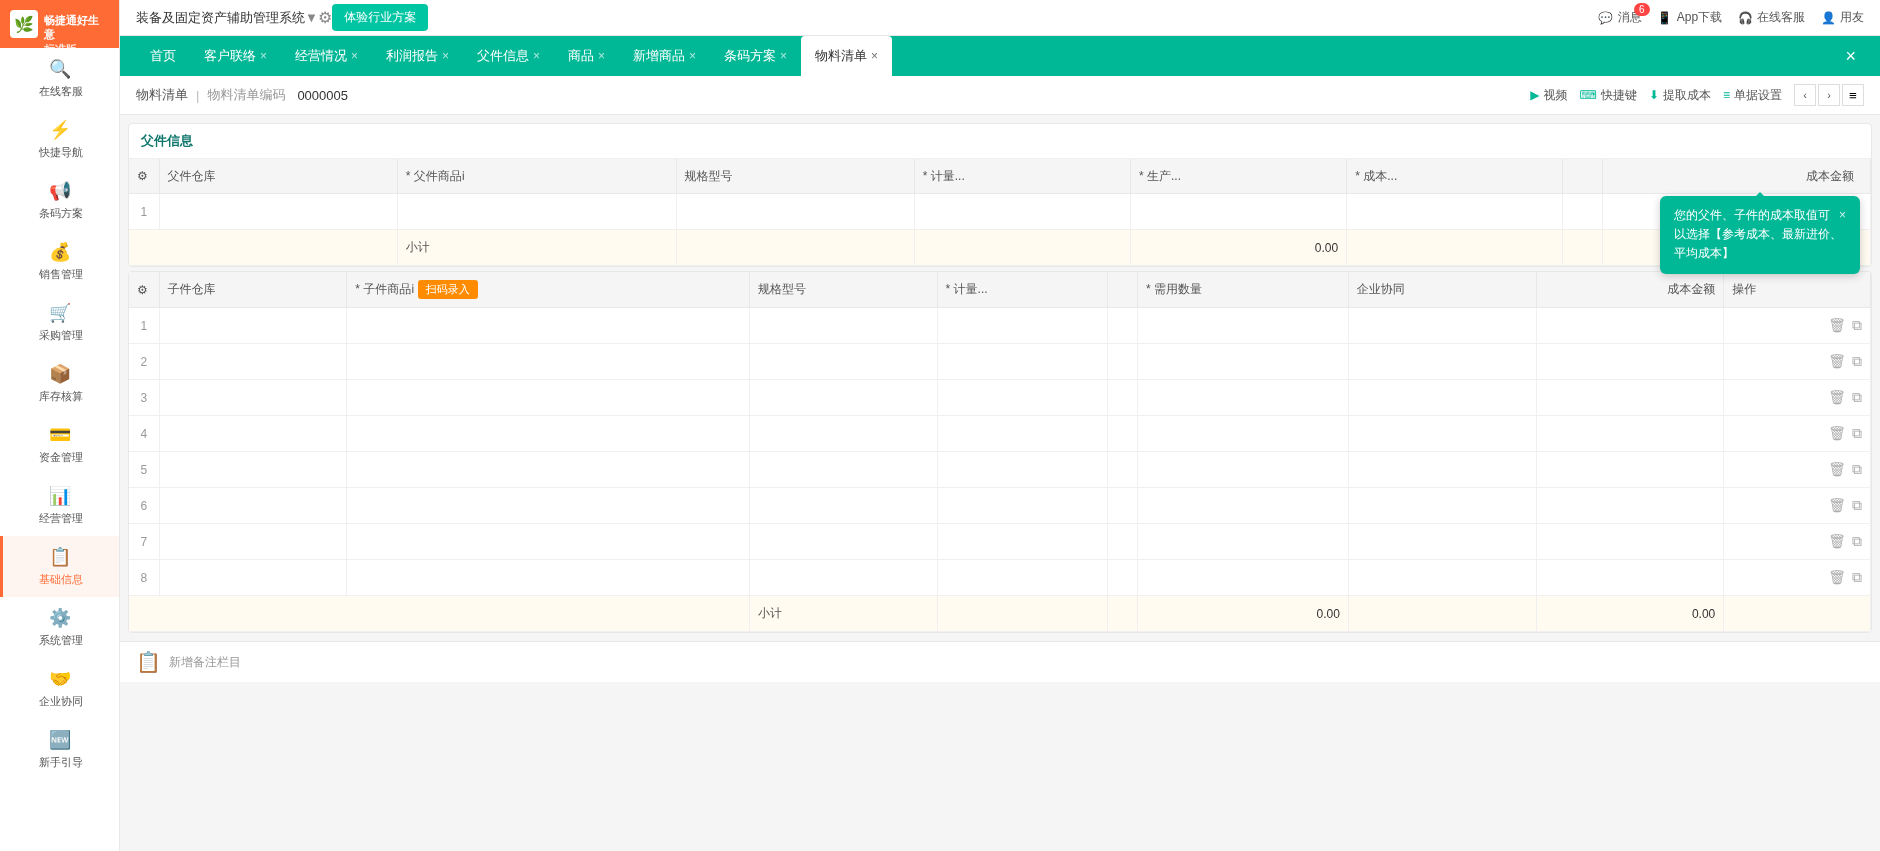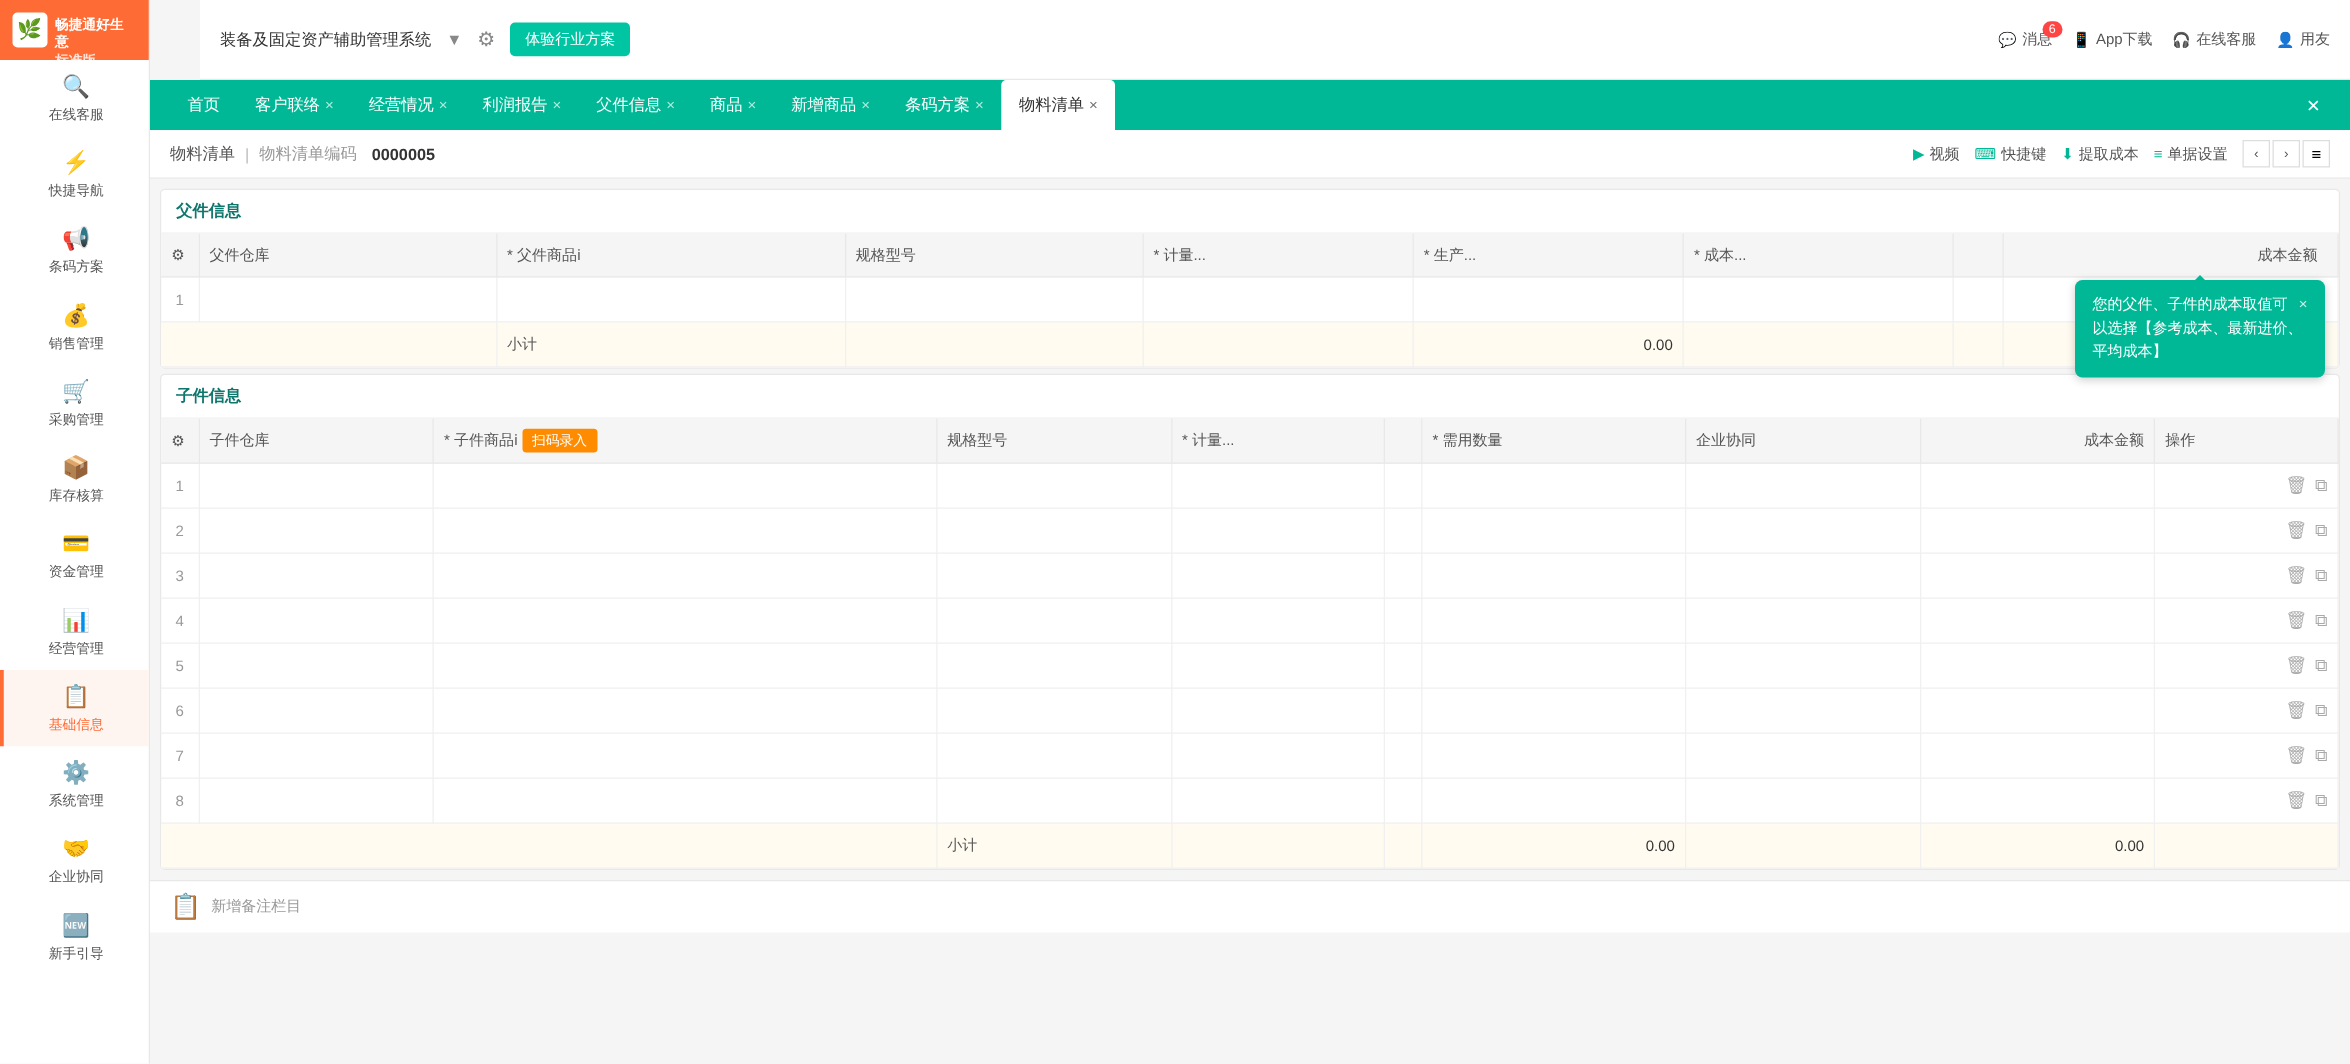--- a/index.html
+++ b/index.html
@@ -53,27 +53,26 @@
     .sidebar-item.active { background: #fff5f0; color: #ff6b35; border-left-color: #ff6b35; }
     .sidebar-item-icon { font-size: 18px; }
     .sidebar-item-label { font-size: 11px; text-align: center; }
 
     
     .main { flex: 1; display: flex; flex-direction: column; overflow: hidden; }
 
     
     .topbar {
       background: #fff;
-      height: 64px;
+      height: 36px;
       display: flex;
       align-items: center;
       padding: 0 16px;
       border-bottom: 1px solid #e8e8e8;
-      gap: 12px;
-      margin-left: 40px;
+      gap: 0;
     }
     .topbar-btn {
       background: #00c5a3;
       color: #fff;
       border: none;
       border-radius: 4px;
       padding: 5px 12px;
       font-size: 12px;
       cursor: pointer;
     }
@@ -370,21 +369,21 @@
     <span class="global-close">×</span>
   </div>
 
   <div class="content">
     <div class="main-inner">
 
       <div class="page-header">
         <span class="page-header-breadcrumb">物料清单</span>
         <span class="page-header-sep">|</span>
         <span style="color:#999;font-size:13px;">物料清单编码</span>
-        <span style="color:#333;font-size:13px;font-weight:bold;margin-left:4px;text-align:right;">0000005</span>
+        <span style="color:#333;font-size:13px;font-weight:normal;margin-left:4px;text-align:right;">0000005</span>
         <div class="page-header-actions">
           <div class="page-header-action">
             <span class="icon">▶</span>
             <span>视频</span>
           </div>
           <div class="page-header-action">
             <span class="icon">⌨</span>
             <span>快捷键</span>
           </div>
           <div class="page-header-action">
@@ -444,21 +443,20 @@
           </tbody>
         </table>
       </div>
 
       <div class="tooltip-popup">
         <span class="tooltip-close">×</span>
         <span>您的父件、子件的成本取值可以选择【参考成本、最新进价、平均成本】</span>
       </div>
 
       <div class="section" style="margin:4px 8px 8px 8px;">
-        <div class="section-title">子件信息</div>
         <table class="data-table">
           <thead>
             <tr>
               <th class="th-gear">⚙</th>
               <th>子件仓库</th>
               <th>
                 * 子件商品ℹ
                 <button class="scan-btn">扫码录入</button>
               </th>
               <th>规格型号</th>

